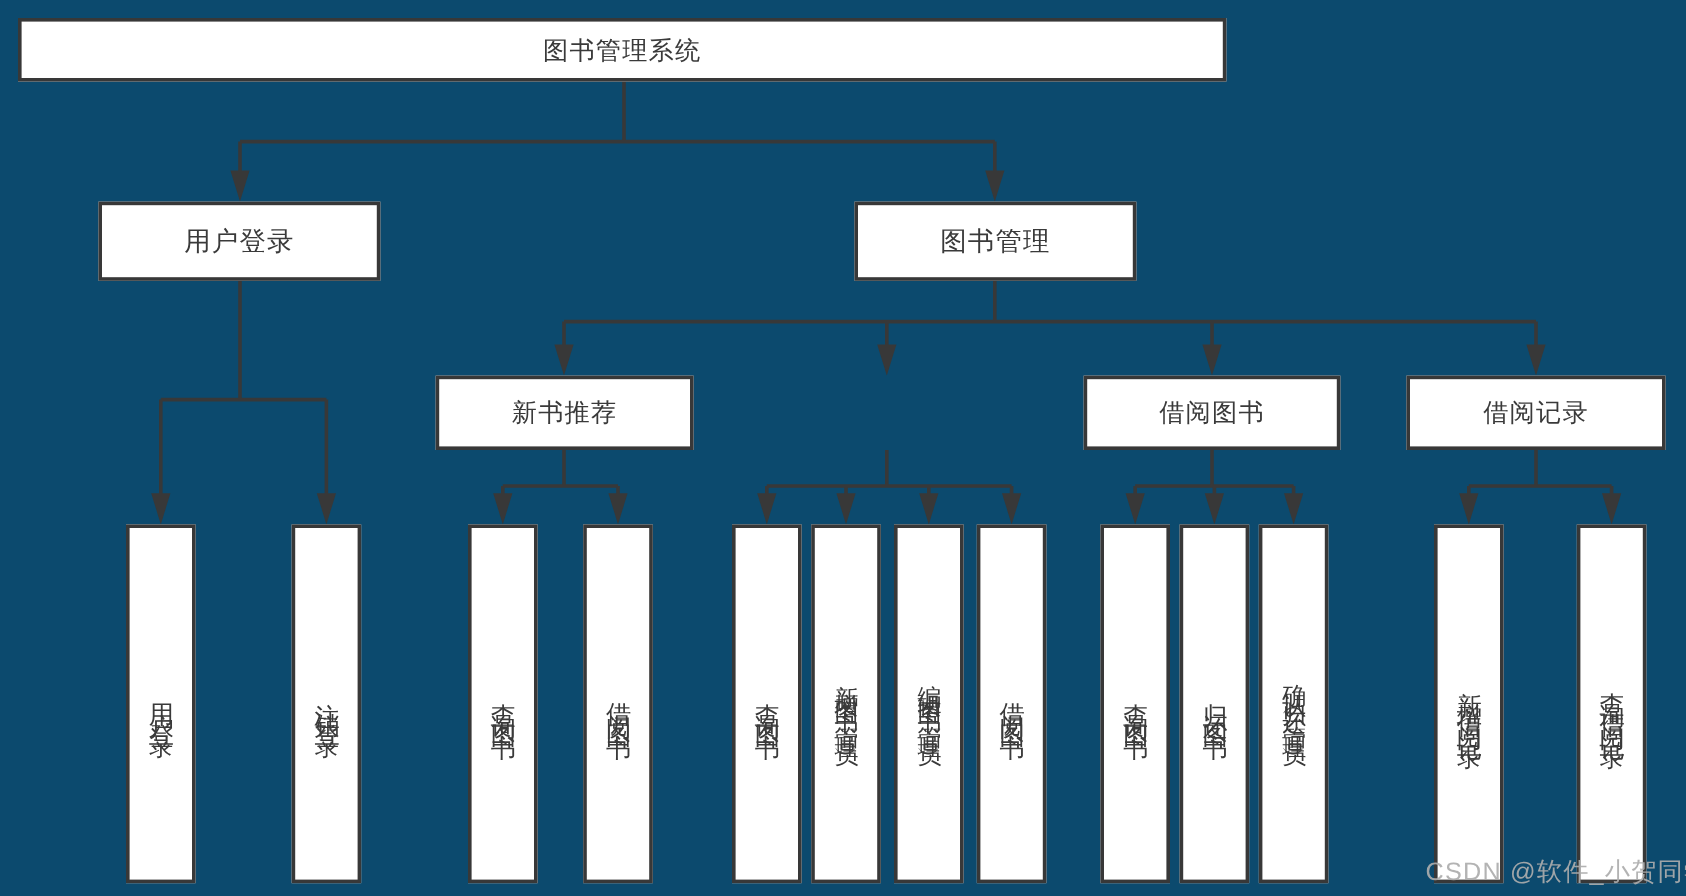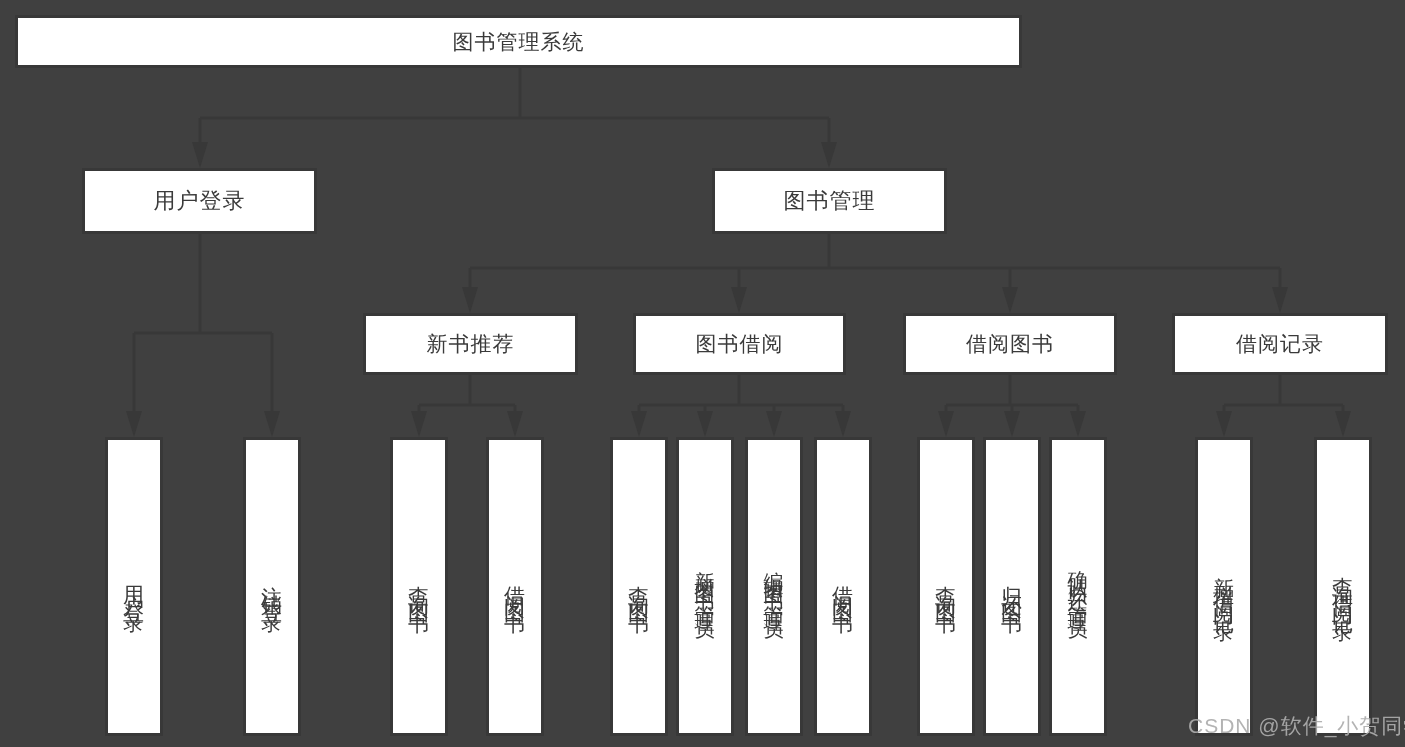--- a/index.html
+++ b/index.html
@@ -1,20 +1,20 @@
 <!DOCTYPE html>
 <html><head>
 <meta charset="utf-8">
 <style>
   html, body { margin: 0; padding: 0; background: #ffffff; }
   .stage {
     position: relative;
     width: 1405px;
     height: 747px;
-    background: #404040;
+    background: #0c4a6e;
     font-family: "Liberation Sans", "DejaVu Sans", sans-serif;
     overflow: hidden;
   }
   .wires { position: absolute; left: 0; top: 0; width: 1405px; height: 747px; }
   .node {
     position: absolute;
     box-sizing: border-box;
     background: #ffffff;
     border: 3px solid #383838;
     display: flex;
@@ -110,23 +110,20 @@
   <div class="node h lv2" style="left:82px; top:168px; width:235px; height:66px;">
     <span>用户登录</span>
   </div>
   <div class="node h" style="left:363px; top:313px; width:215px; height:62px;">
     <span>新书推荐</span>
   </div>
 
   <div class="node h lv2" style="left:712px; top:168px; width:235px; height:66px;">
     <span>图书管理</span>
   </div>
-  <div class="node h" style="left:633px; top:313px; width:213px; height:62px;">
-    <span>图书借阅</span>
-  </div>
   <div class="node h" style="left:903px; top:313px; width:214px; height:62px;">
     <span>借阅图书</span>
   </div>
   <div class="node h" style="left:1172px; top:313px; width:216px; height:62px;">
     <span>借阅记录</span>
   </div>
 
   <div class="leaf" style="left:105px;">
     <span>用户登录</span>
   </div>

